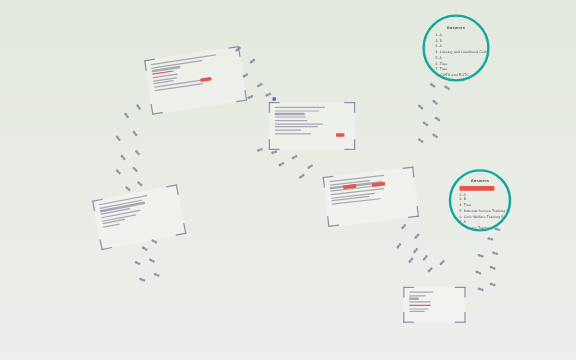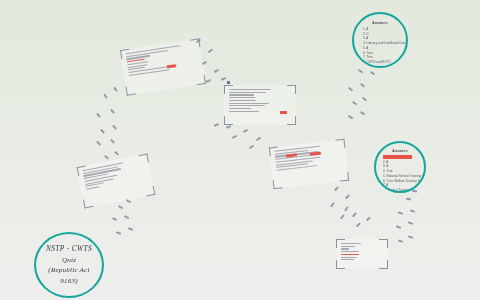--- a/index.html
+++ b/index.html
@@ -64,26 +64,20 @@
   .fp .heel{
     position:absolute;right:0;top:.35px;width:1.25px;height:1.35px;
     background:#7d7f9c;border-radius:50%;opacity:.82;
   }
 </style>
 </head>
 <body>
 
 <div id="canvas">
 
-  <div class="circle title-circle" style="left:34px;top:232px;width:70px;height:66px;">
-    <div class="ln head">NSTP - CWTS</div>
-    <div class="ln">Quiz</div>
-    <div class="ln">(Republic Act</div>
-    <div class="ln">9163)</div>
-  </div>
 
   <div class="circle list-circle" style="left:352px;top:12px;width:56px;height:56px;">
     <div class="list-inner">
       <div class="list-title">Answers</div>
       <div class="li">1. A</div>
       <div class="li">2. D</div>
       <div class="li">3. A</div>
       <div class="li">4. Literacy and Livelihood Component</div>
       <div class="li">5. A</div>
       <div class="li">6. True</div>

